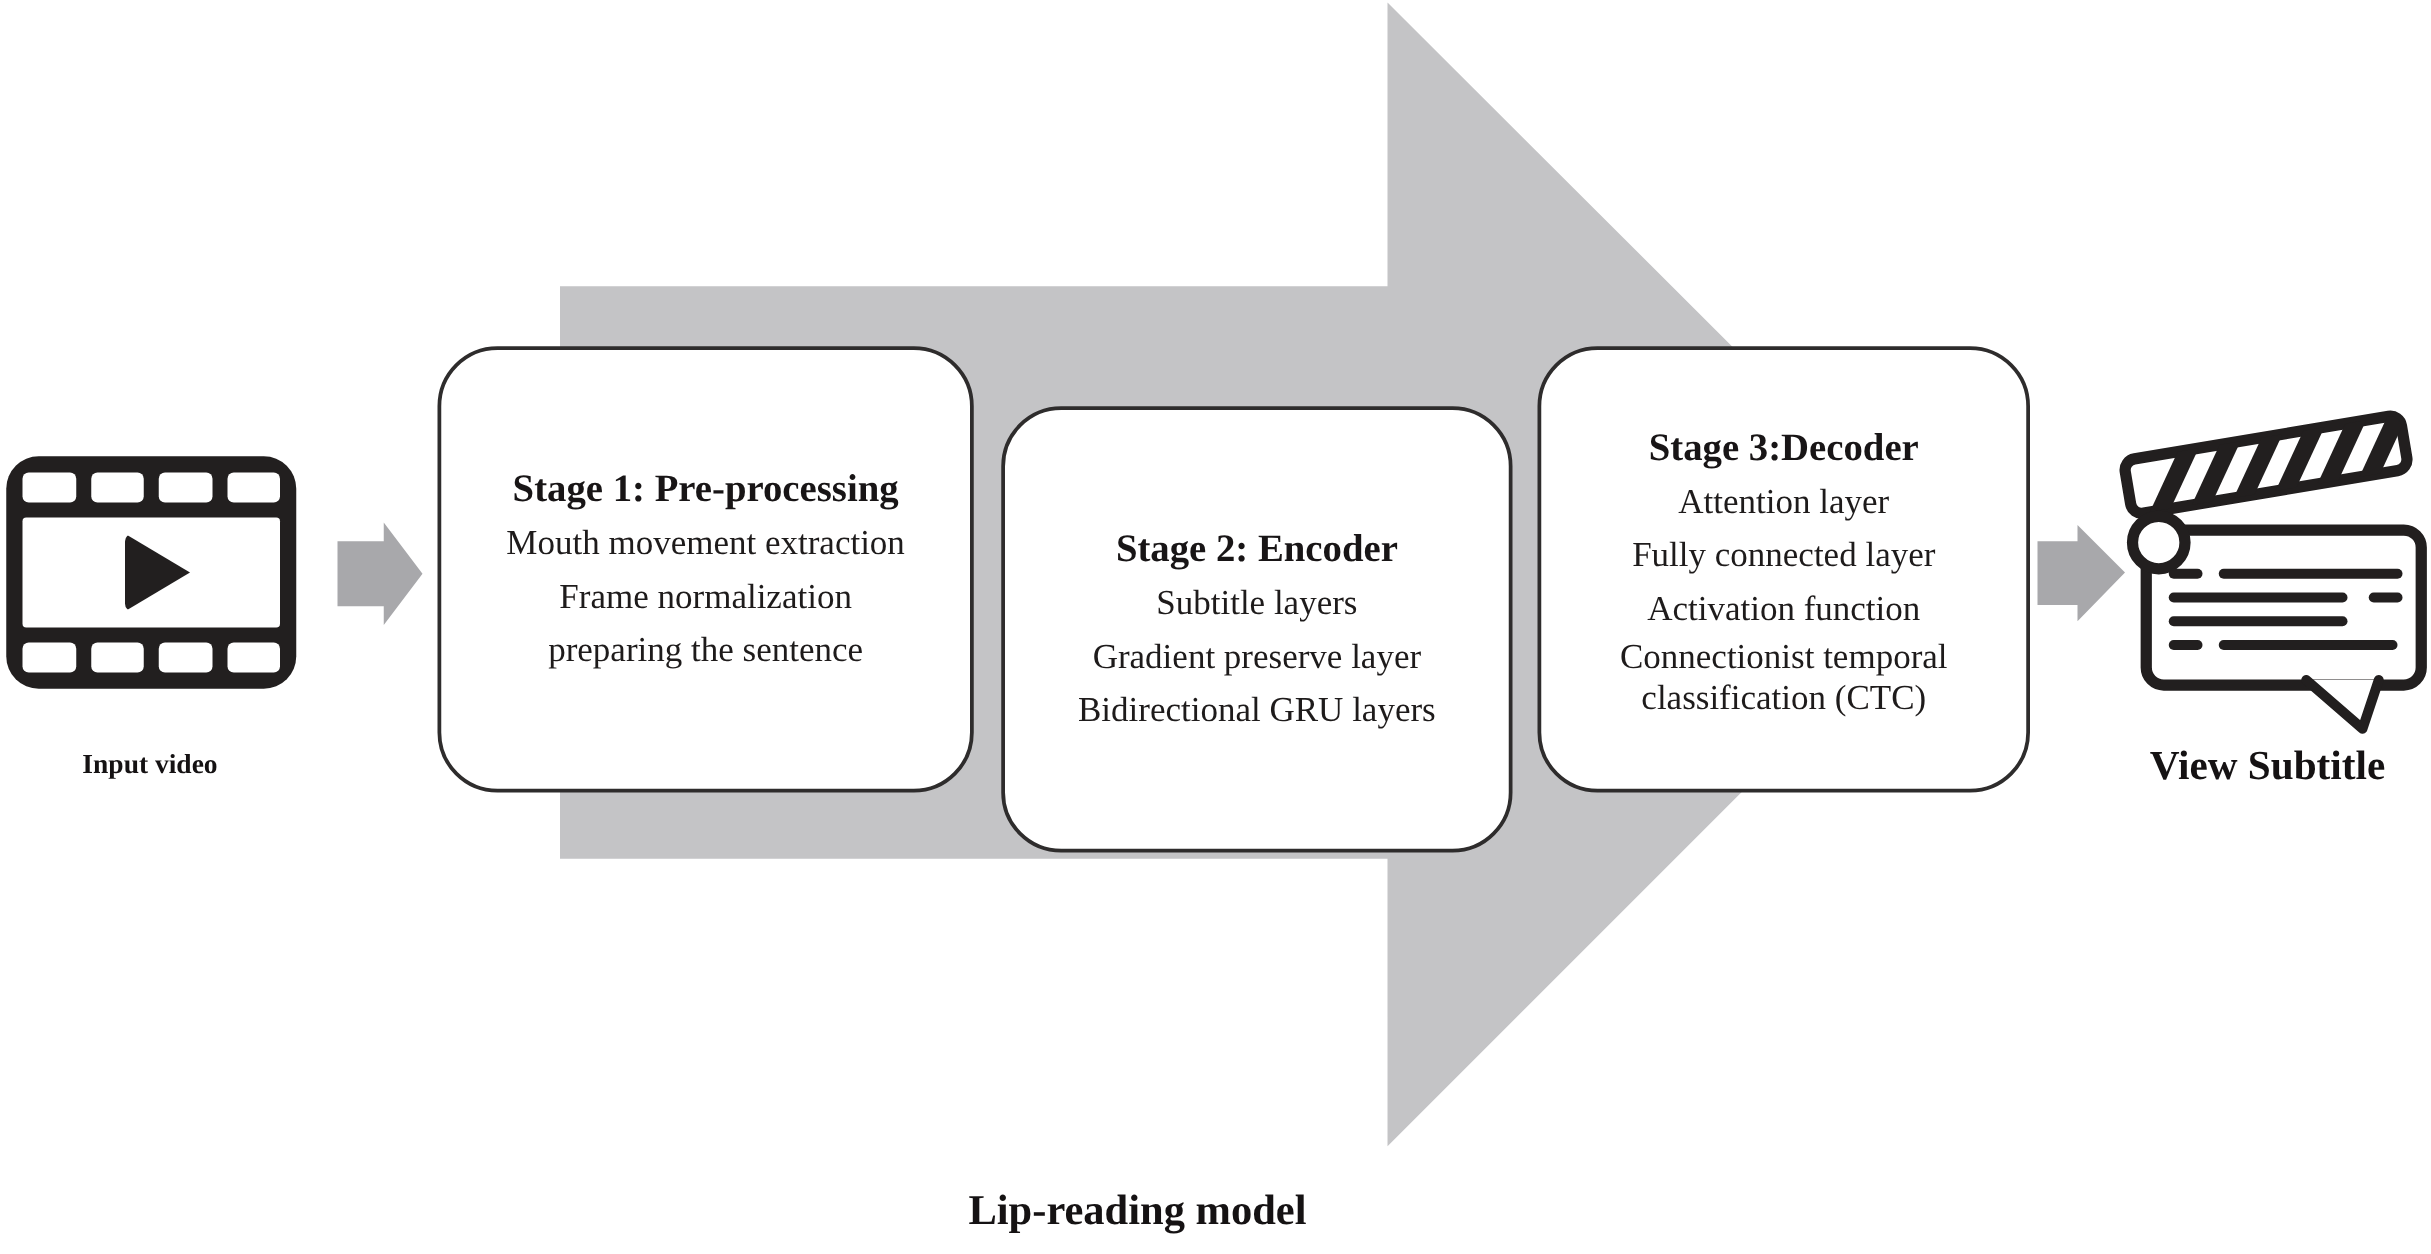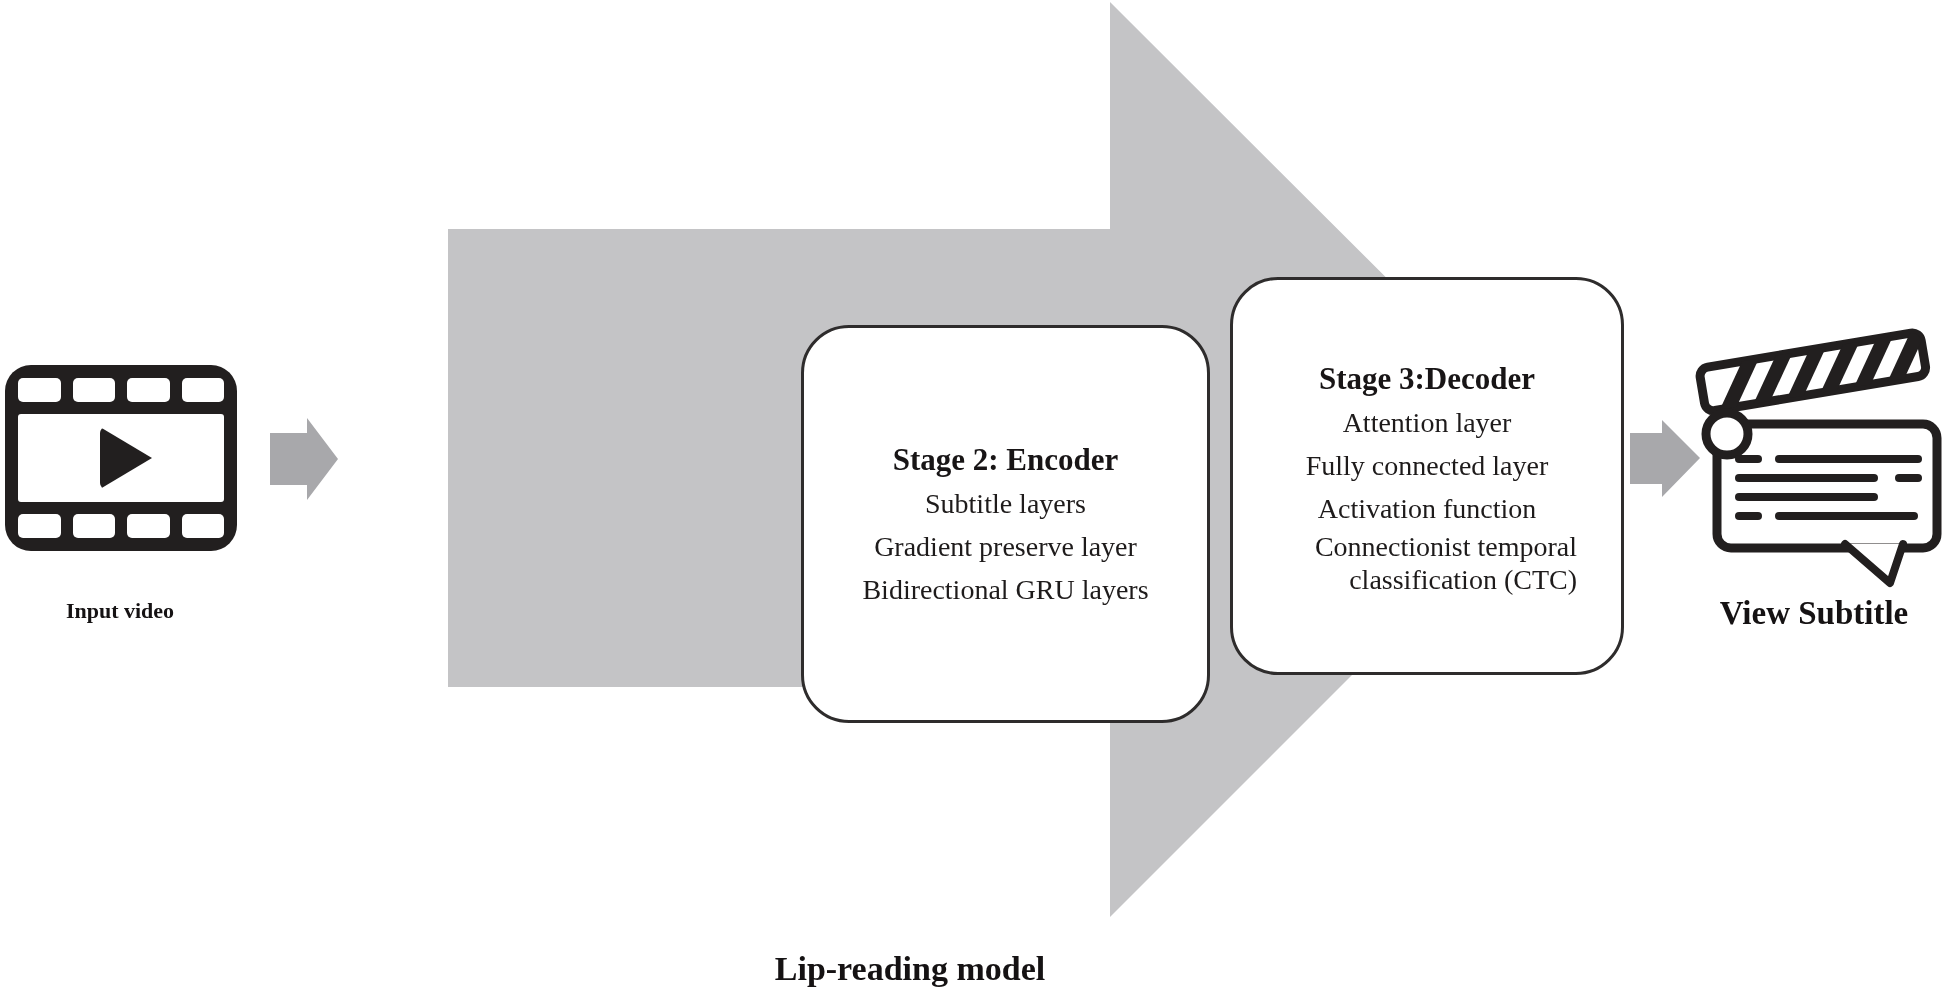--- a/index.html
+++ b/index.html
@@ -2,31 +2,31 @@
 <html><head>
 <meta charset="utf-8">
 <style>
   html,body{margin:0;padding:0;background:#ffffff;}
   #canvas{
     position:relative;width:1945px;height:1003px;background:#ffffff;overflow:hidden;
     font-family:"Liberation Serif","DejaVu Serif",serif;color:#1e1b1b;
   }
   #arrow-layer{position:absolute;left:0;top:0;z-index:0;}
   .stage-box{
-    position:absolute;top:277px;height:398px;box-sizing:border-box;
+    position:absolute;top:277px;height:357px;box-sizing:border-box;
     background:#ffffff;border:3px solid #2e2c2c;border-radius:48px;
     display:flex;flex-direction:column;justify-content:center;align-items:center;
     z-index:2;text-align:center;
   }
   #stage-box-1{left:350px;width:429px;}
   #stage-box-2{left:801px;width:409px;margin-top:48px;}
   #stage-box-3{left:1230px;width:394px;}
   .stage-title{font-size:31px;font-weight:bold;line-height:44px;color:#181516;}
   .stage-item{font-size:28px;line-height:43px;color:#1e1b1b;}
-  .stage-item.wrap{line-height:33px;max-width:300px;margin-top:0;text-align:right;}
+  .stage-item.wrap{line-height:33px;max-width:300px;margin-top:0;}
   
   #film-icon{
     position:absolute;left:5px;top:365px;width:232px;height:186px;box-sizing:border-box;
     background:#221f1f;border-radius:26px;padding:13px;z-index:2;
     display:flex;flex-direction:column;
   }
   .film-strip{height:24px;display:flex;gap:12px;}
   .film-hole{flex:1;background:#ffffff;border-radius:5px;}
   .film-screen{flex:1;background:#ffffff;border-radius:3px;margin:12px 0;
     display:flex;align-items:center;justify-content:center;}
@@ -63,20 +63,26 @@
     </div>
     <div class="film-strip">
       <div class="film-hole"></div>
       <div class="film-hole"></div>
       <div class="film-hole"></div>
       <div class="film-hole"></div>
     </div>
   </div>
   <div class="caption" id="input-video-label">Input video</div>
 
+  <div class="stage-box" id="stage-box-1">
+    <div class="stage-title">Stage 1: Pre-processing</div>
+    <div class="stage-item">Mouth movement extraction</div>
+    <div class="stage-item">Frame normalization</div>
+    <div class="stage-item">preparing the sentence</div>
+  </div>
 
   <div class="stage-box" id="stage-box-2">
     <div class="stage-title">Stage 2: Encoder</div>
     <div class="stage-item">Subtitle layers</div>
     <div class="stage-item">Gradient preserve layer</div>
     <div class="stage-item">Bidirectional GRU layers</div>
   </div>
 
   <div class="stage-box" id="stage-box-3">
     <div class="stage-title">Stage 3:Decoder</div>

